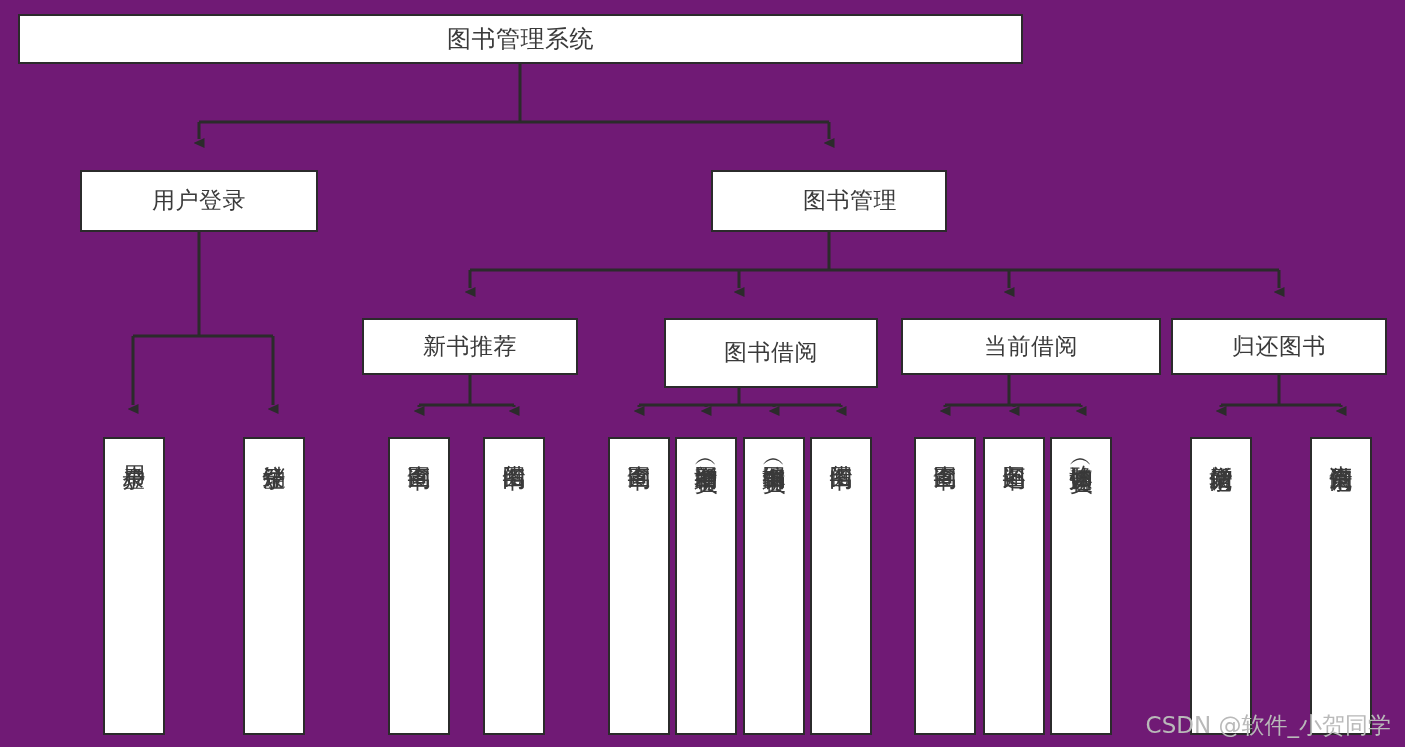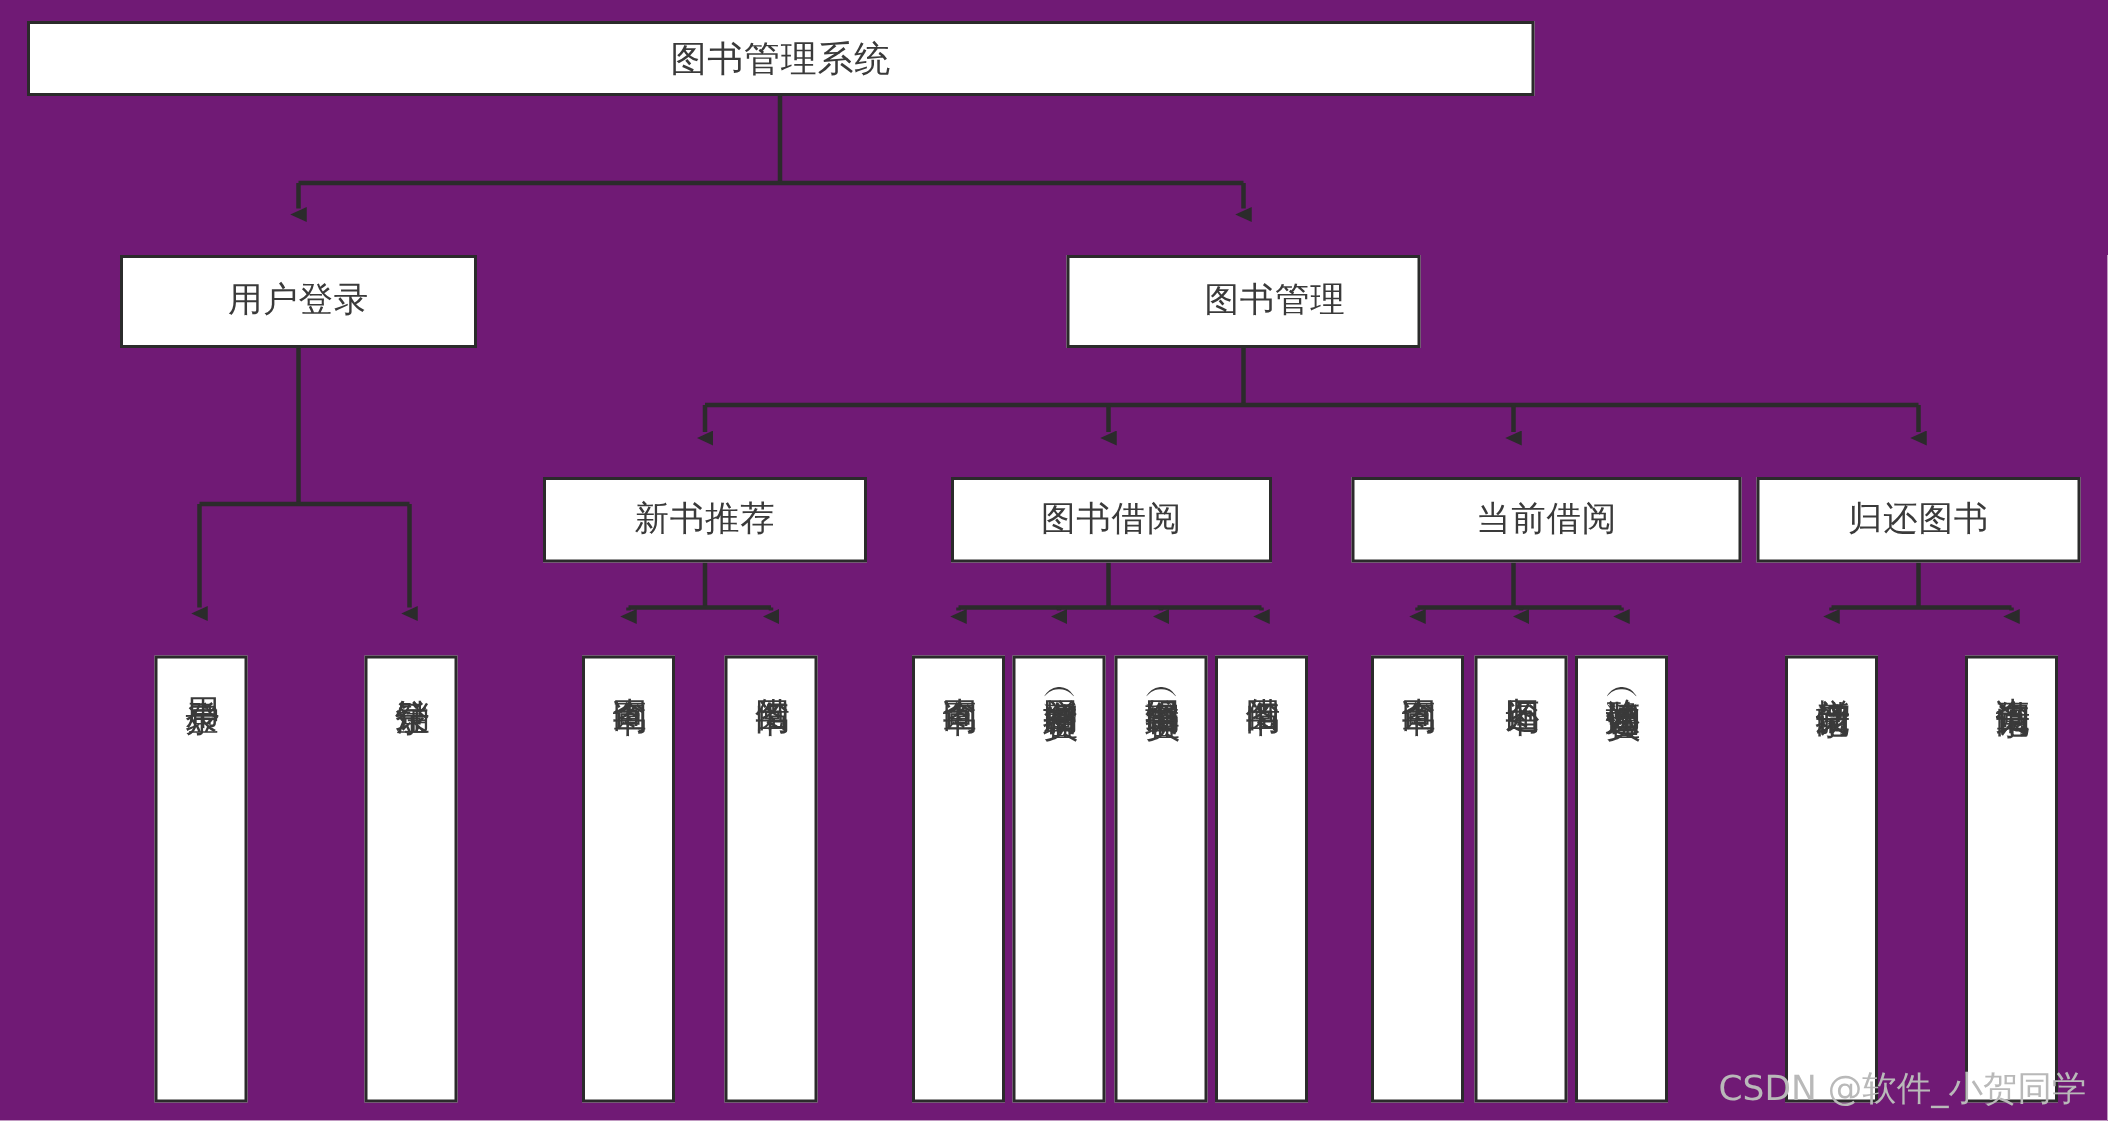--- a/index.html
+++ b/index.html
@@ -131,21 +131,21 @@
   <div class="node h-node" style="left: 80px; top: 170px; width: 238px; height: 62px;">
     <span class="label">用户登录</span>
   </div>
   <div class="node h-node" style="left: 711px; top: 170px; width: 236px; height: 62px; padding-left: 42px;">
     <span class="label">图书管理</span>
   </div>
 
   <div class="node h-node" style="left: 362px; top: 318px; width: 216px; height: 57px;">
     <span class="label">新书推荐</span>
   </div>
-  <div class="node h-node" style="left: 634px; top: 318px; width: 214px; height: 57px;">
+  <div class="node h-node" style="left: 664px; top: 318px; width: 214px; height: 70px;">
     <span class="label">图书借阅</span>
   </div>
   <div class="node h-node" style="left: 901px; top: 318px; width: 260px; height: 57px;">
     <span class="label">当前借阅</span>
   </div>
   <div class="node h-node" style="left: 1171px; top: 318px; width: 216px; height: 57px;">
     <span class="label">归还图书</span>
   </div>
 
   <div class="node v-node" style="left: 103px; top: 437px; width: 62px; height: 298px;">

